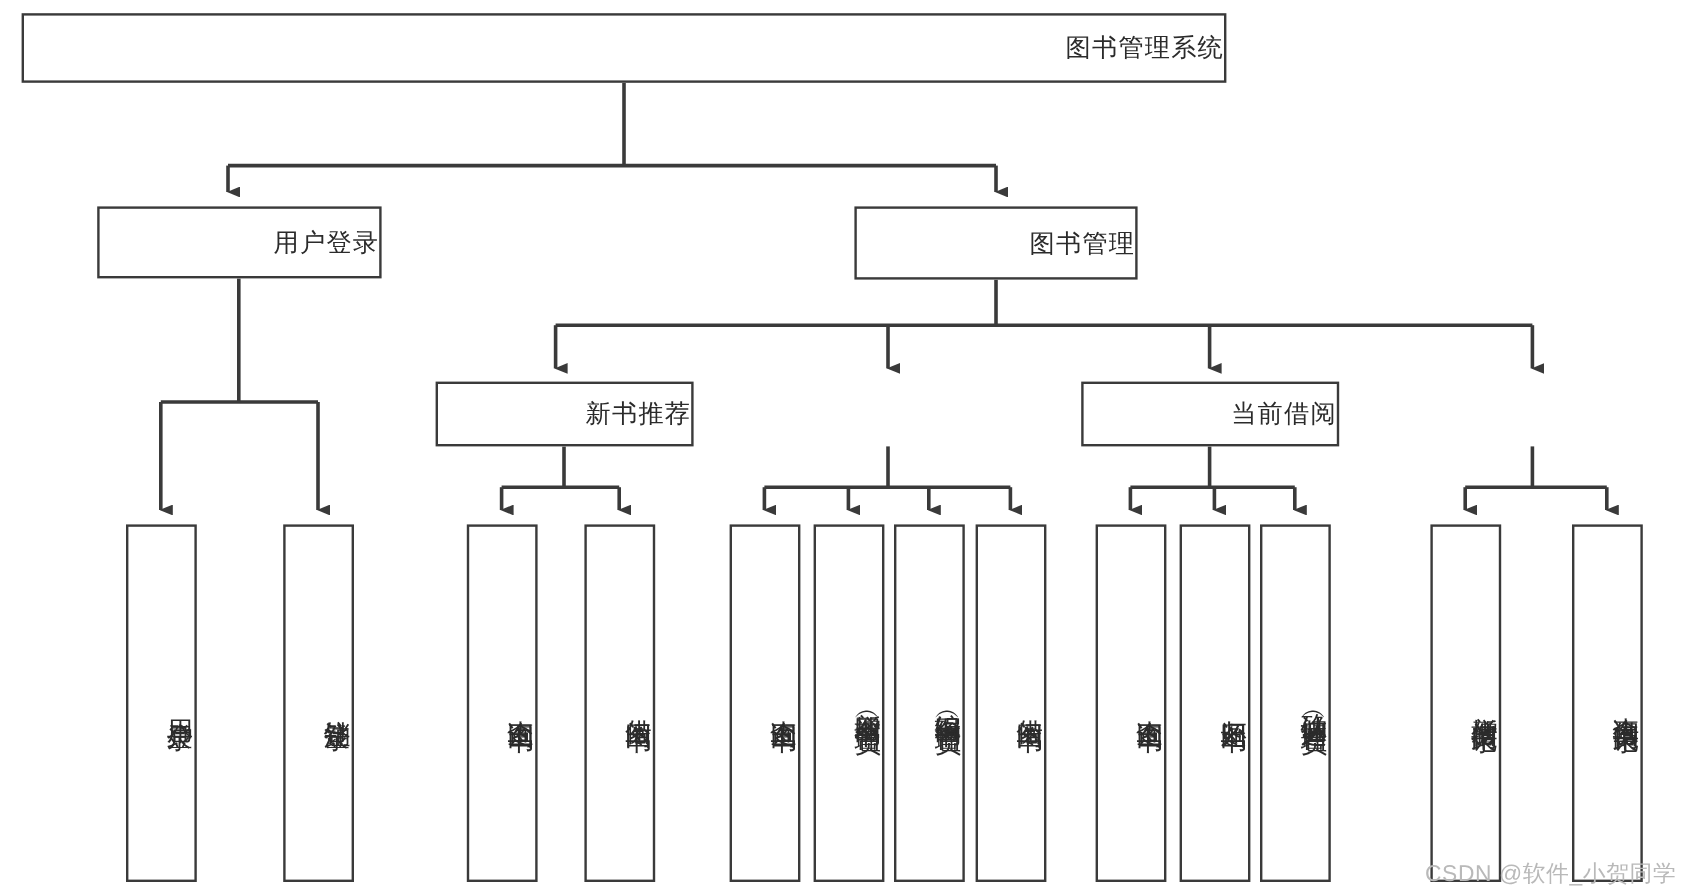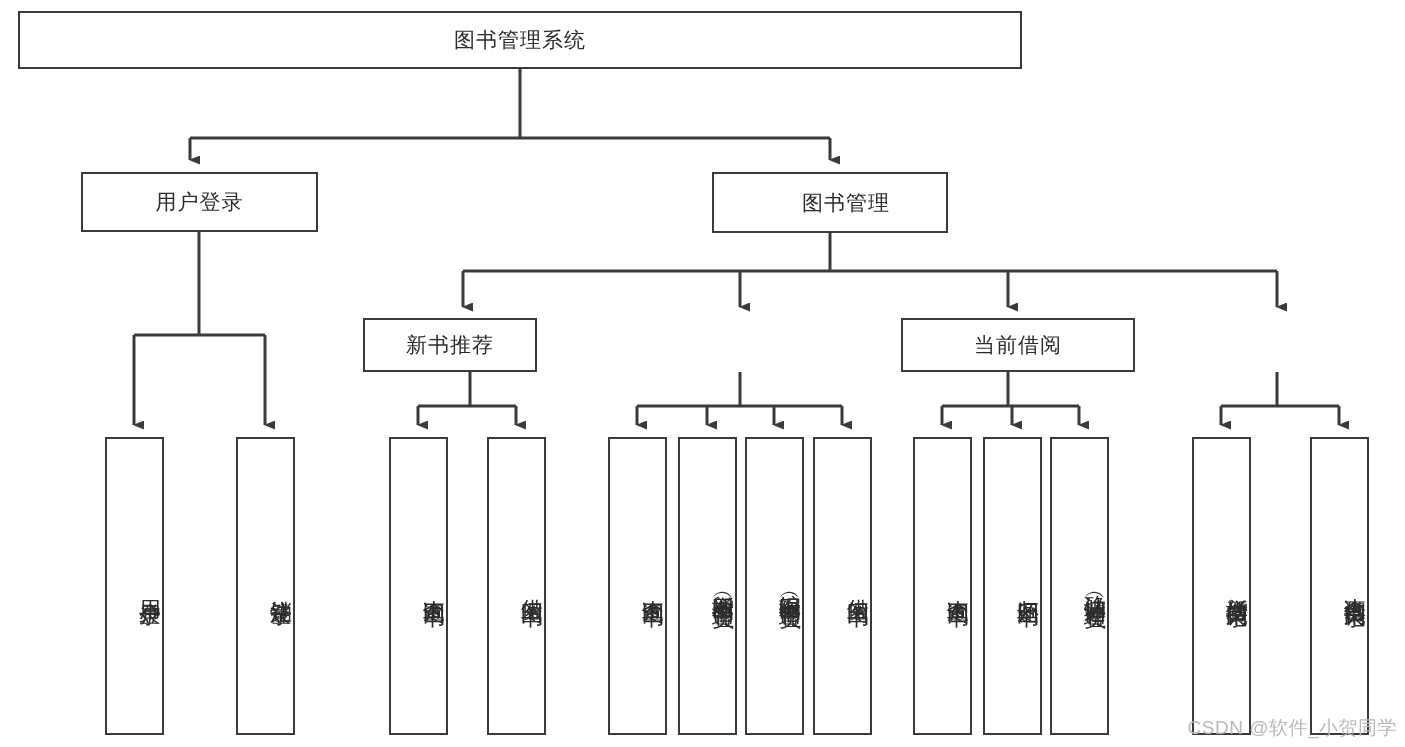--- a/index.html
+++ b/index.html
@@ -25,21 +25,21 @@
     height: 747px;
     pointer-events: none;
   }
   .node-box {
     position: absolute;
     box-sizing: border-box;
     border: 2.5px solid #3a3a3a;
     background: #ffffff;
     display: flex;
     align-items: center;
-    justify-content: center;
+    justify-content: flex-end;
     color: #2b2b2b;
   }
   .node-box.horizontal {
     font-size: 21px;
     letter-spacing: 1px;
   }
   .node-box.vertical {
     writing-mode: vertical-rl;
     text-orientation: upright;
     font-size: 22px;
@@ -126,26 +126,26 @@
   </div>
 
   <div class="node-box horizontal" style="left:81px; top:172px; width:237px; height:60px;">
     <span class="node-label">用户登录</span>
   </div>
 
   <div class="node-box horizontal" style="left:712px; top:172px; width:236px; height:61px;padding-left:32px;">
     <span class="node-label">图书管理</span>
   </div>
 
-  <div class="node-box horizontal" style="left:363px; top:318px; width:174px; height:54px;">
+  <div class="node-box horizontal" style="left:363px; top:318px; width:215px; height:54px;">
     <span class="node-label">新书推荐</span>
   </div>
 
 
-  <div class="node-box horizontal" style="left:901px; top:318px; width:234px; height:54px;">
+  <div class="node-box horizontal" style="left:901px; top:318px; width:215px; height:54px;">
     <span class="node-label">当前借阅</span>
   </div>
 
 
   <div class="node-box vertical" style="left:105px; top:437px; width:59px; height:298px;">
     <span class="node-label">用户登录</span>
   </div>
 
   <div class="node-box vertical" style="left:236px; top:437px; width:59px; height:298px;">
     <span class="node-label">注销登录</span>

